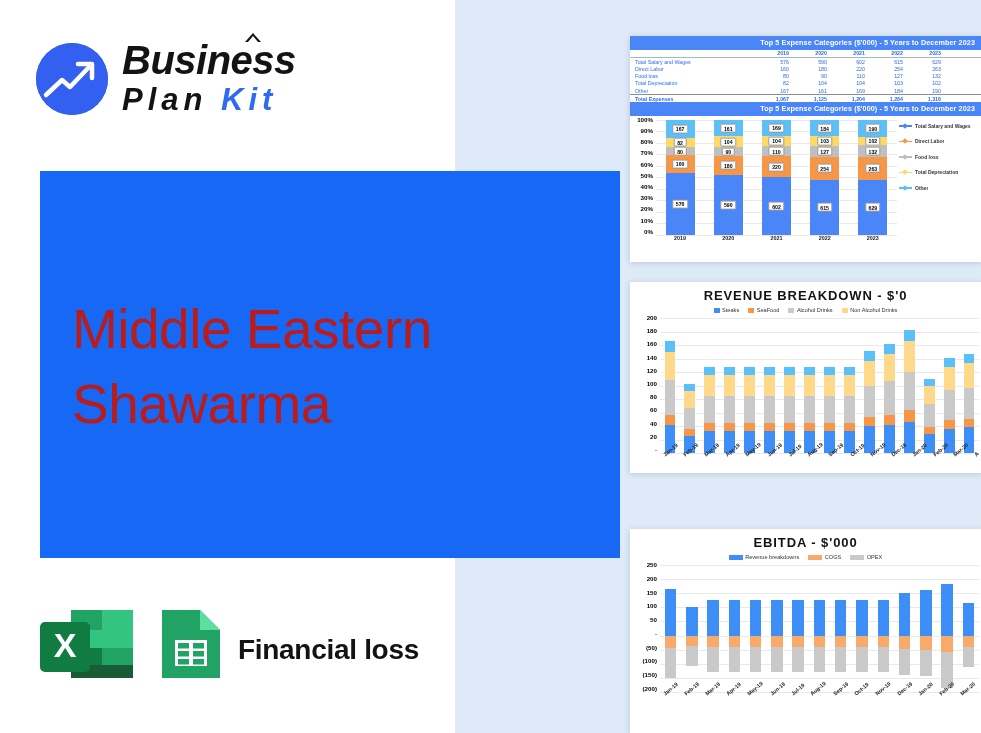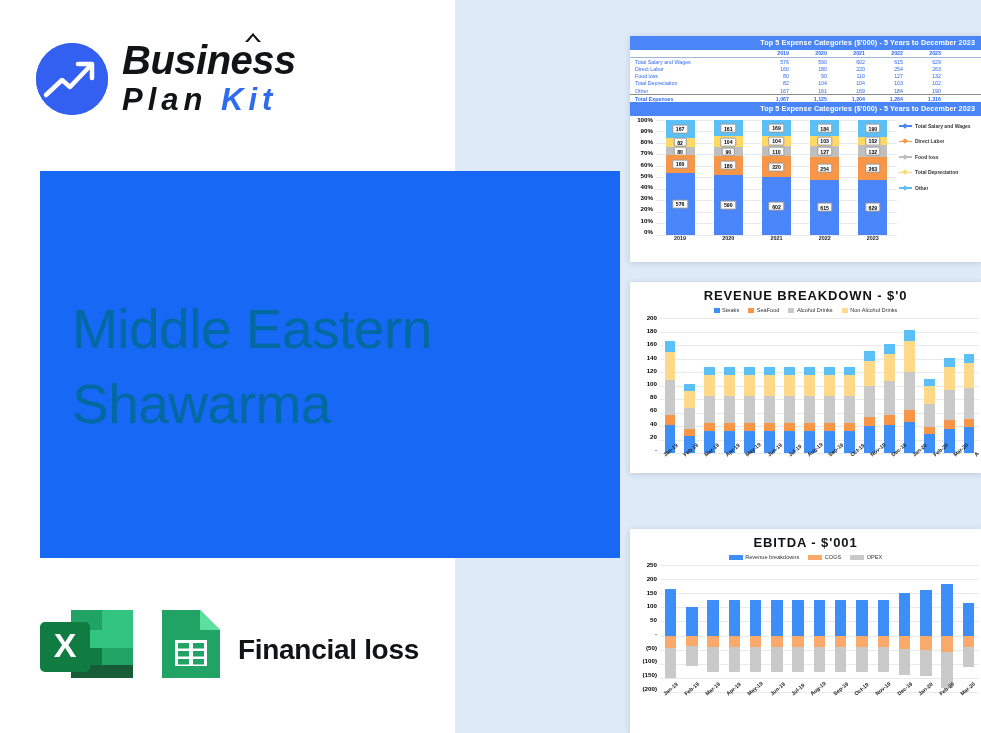--- a/index.html
+++ b/index.html
@@ -45,21 +45,21 @@
   }
   .logo-line2{
     font-size:31px; font-weight:bold; color:#111315;
     letter-spacing:5px; line-height:36px;
   }
   .logo-line2 .kit{ color:#2f6bf2; }
 
   
   .hero-title{
     position:absolute; left:72px; top:292px; width:520px;
-    color:#0369a1; font-size:55px; line-height:75px; font-weight:normal;
+    color:#b91c1c; font-size:55px; line-height:75px; font-weight:normal;
     letter-spacing:-0.5px;
   }
 
   
   .excel-icon{ position:absolute; left:38px; top:608px; width:97px; height:72px; }
   .sheets-icon{ position:absolute; left:158px; top:608px; width:66px; height:72px; }
   .fin-model-label{
     position:absolute; left:238px; top:634px;
     font-size:28px; font-weight:bold; color:#111315; letter-spacing:-0.3px;
   }
@@ -600,21 +600,21 @@
         <span>Dec-19</span>
         <span>Jan-20</span>
         <span>Feb-20</span>
         <span>Mar-20</span>
         <span>A</span>
       </div>
   </div>
 </div>
 
 <div class="card" id="card-ebitda">
-  <div class="chart-title">EBITDA - $'001</div>
+  <div class="chart-title">EBITDA - $'000</div>
   <div class="chart-legend" id="ebitda-legend">
       <span class="li"><span class="sw" style="width:14px;background:#3d8ef7"></span>Revenue breakdowns</span>
       <span class="li"><span class="sw" style="width:14px;background:#f9a96a"></span>COGS</span>
       <span class="li"><span class="sw" style="width:14px;background:#c9c9c9"></span>OPEX</span>
     </div>
   <div class="plot-wrap" id="ebitda-plot-wrap" style="height:130px;margin-top:2px;">
     <div class="yaxis" id="ebitda-yaxis">
         <span>250</span>
         <span>200</span>
         <span>150</span>

